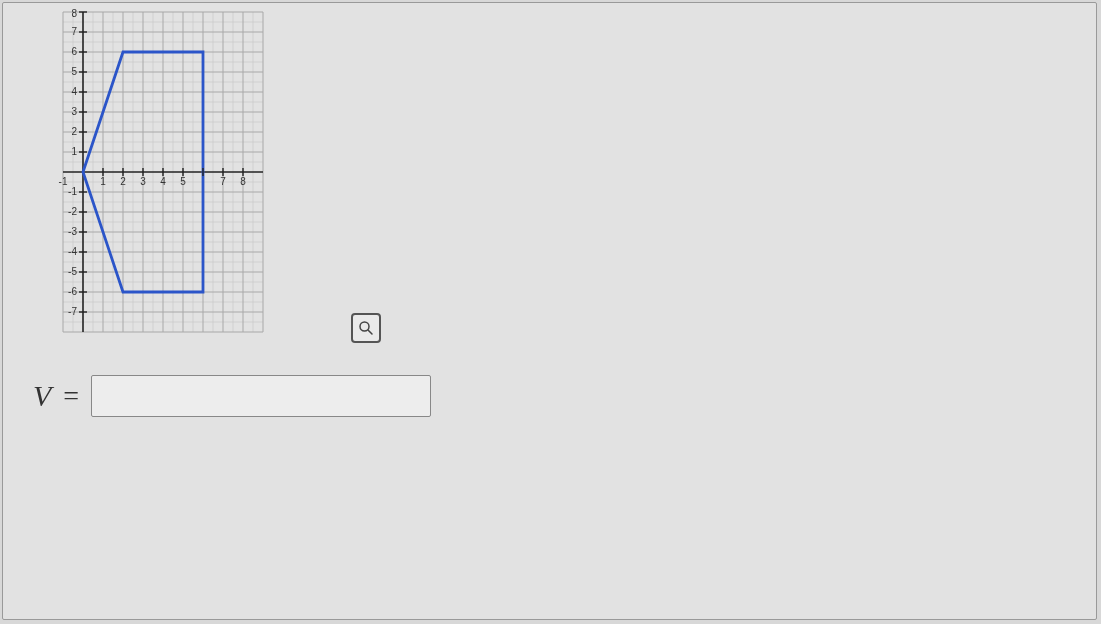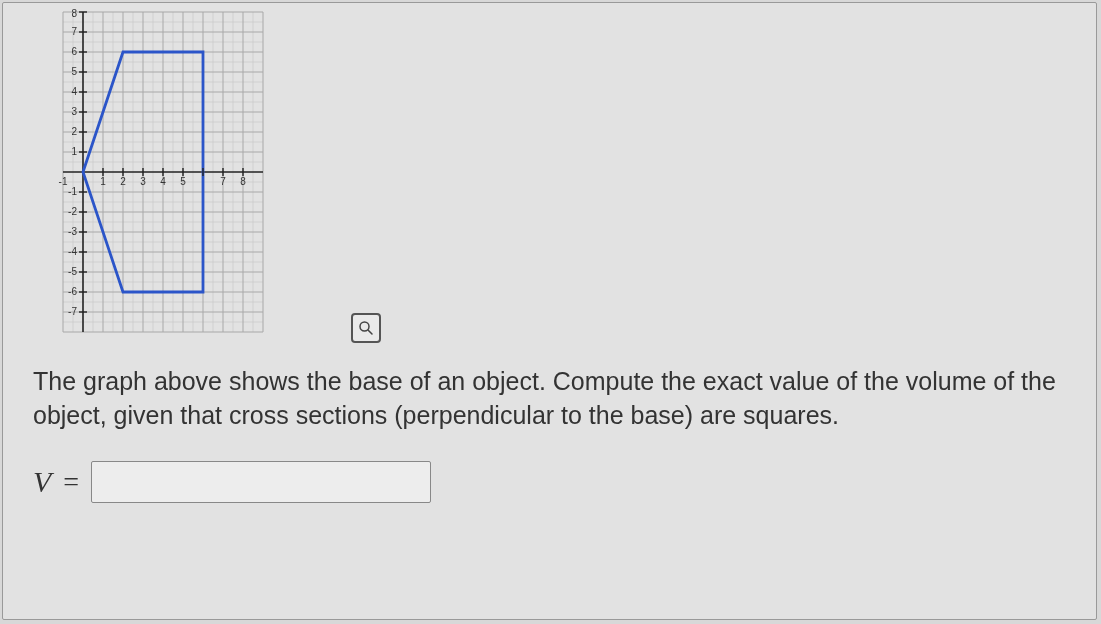--- a/index.html
+++ b/index.html
@@ -219,21 +219,20 @@
     </svg>
 
     <div class="zoom-box">
       <svg viewBox="0 0 24 24">
         <circle cx="10" cy="10" r="6" fill="none" stroke="#444" stroke-width="2"></circle>
         <line x1="15" y1="15" x2="20" y2="20" stroke="#444" stroke-width="2" stroke-linecap="round"></line>
       </svg>
     </div>
   </div>
 
-  <p class="question-text">The graph above shows the base of an object. Compute the exact value of the volume of the object, given that cross sections (perpendicular to the base) are squares.</p>
 
   <div class="answer-row">
     <span class="answer-label">V</span>
     <span class="answer-eq">=</span>
     <input type="text" class="answer-input" value="" placeholder="" style="">
   </div>
 
 </div>
 
 </body></html>

